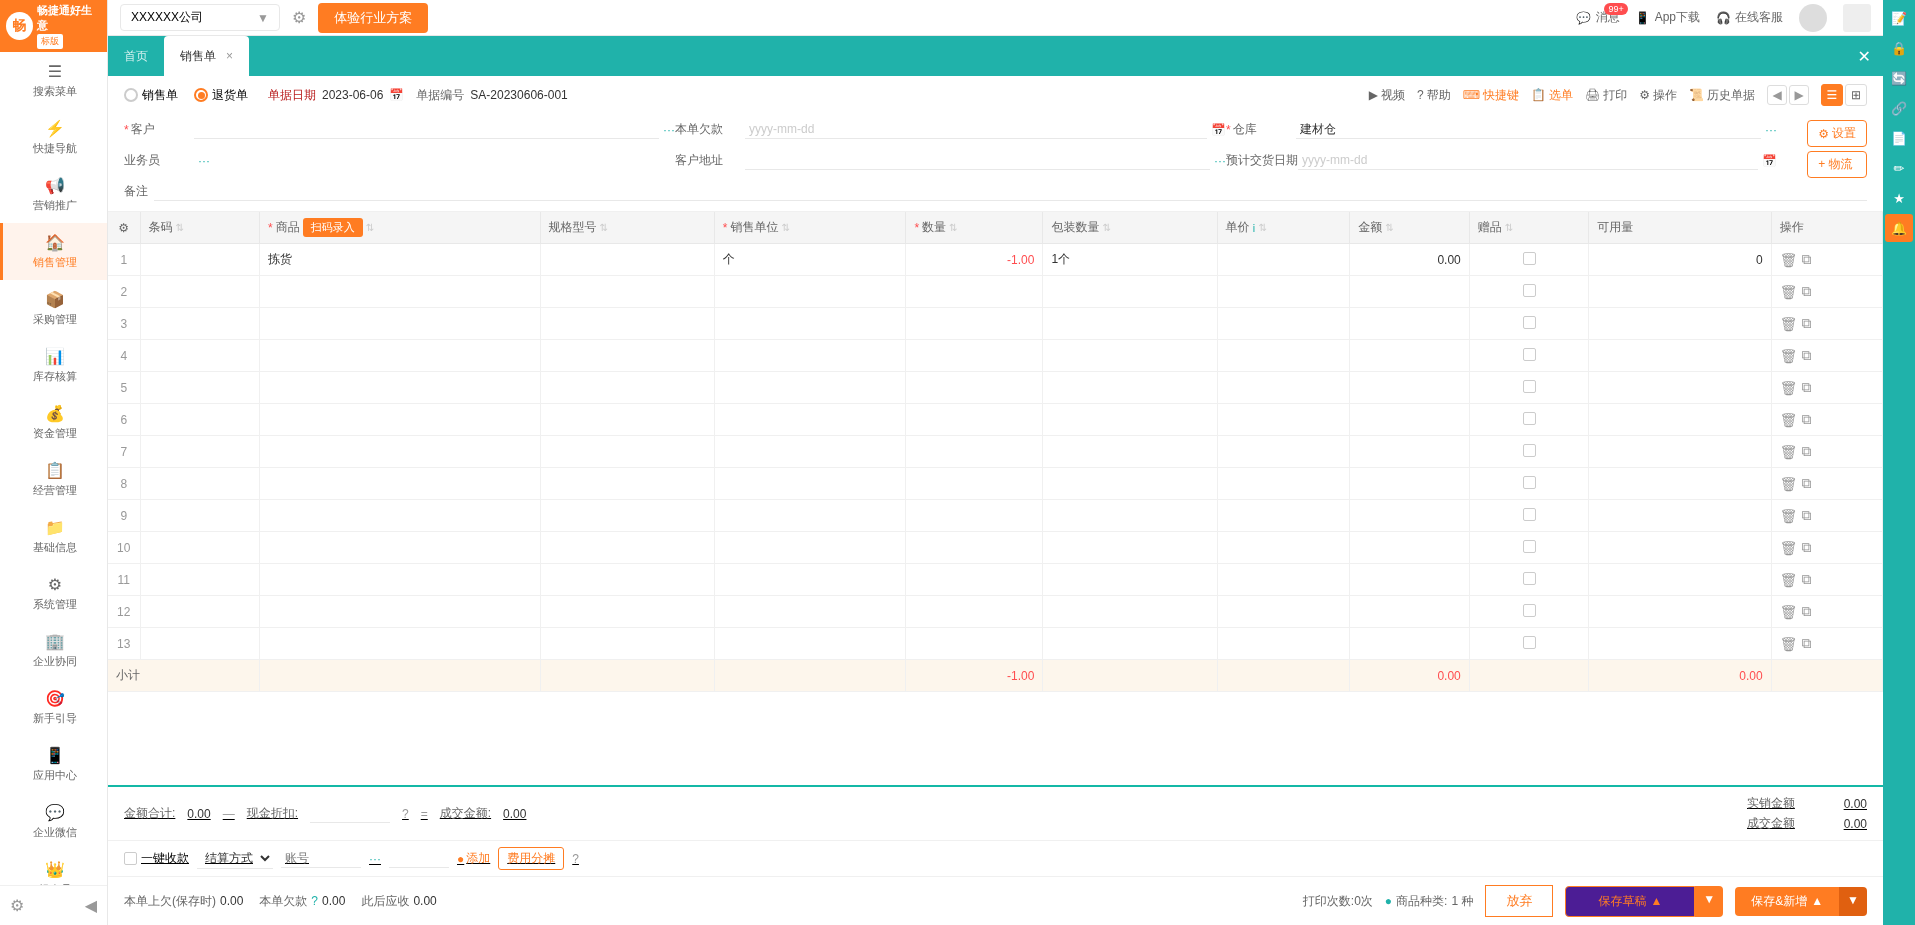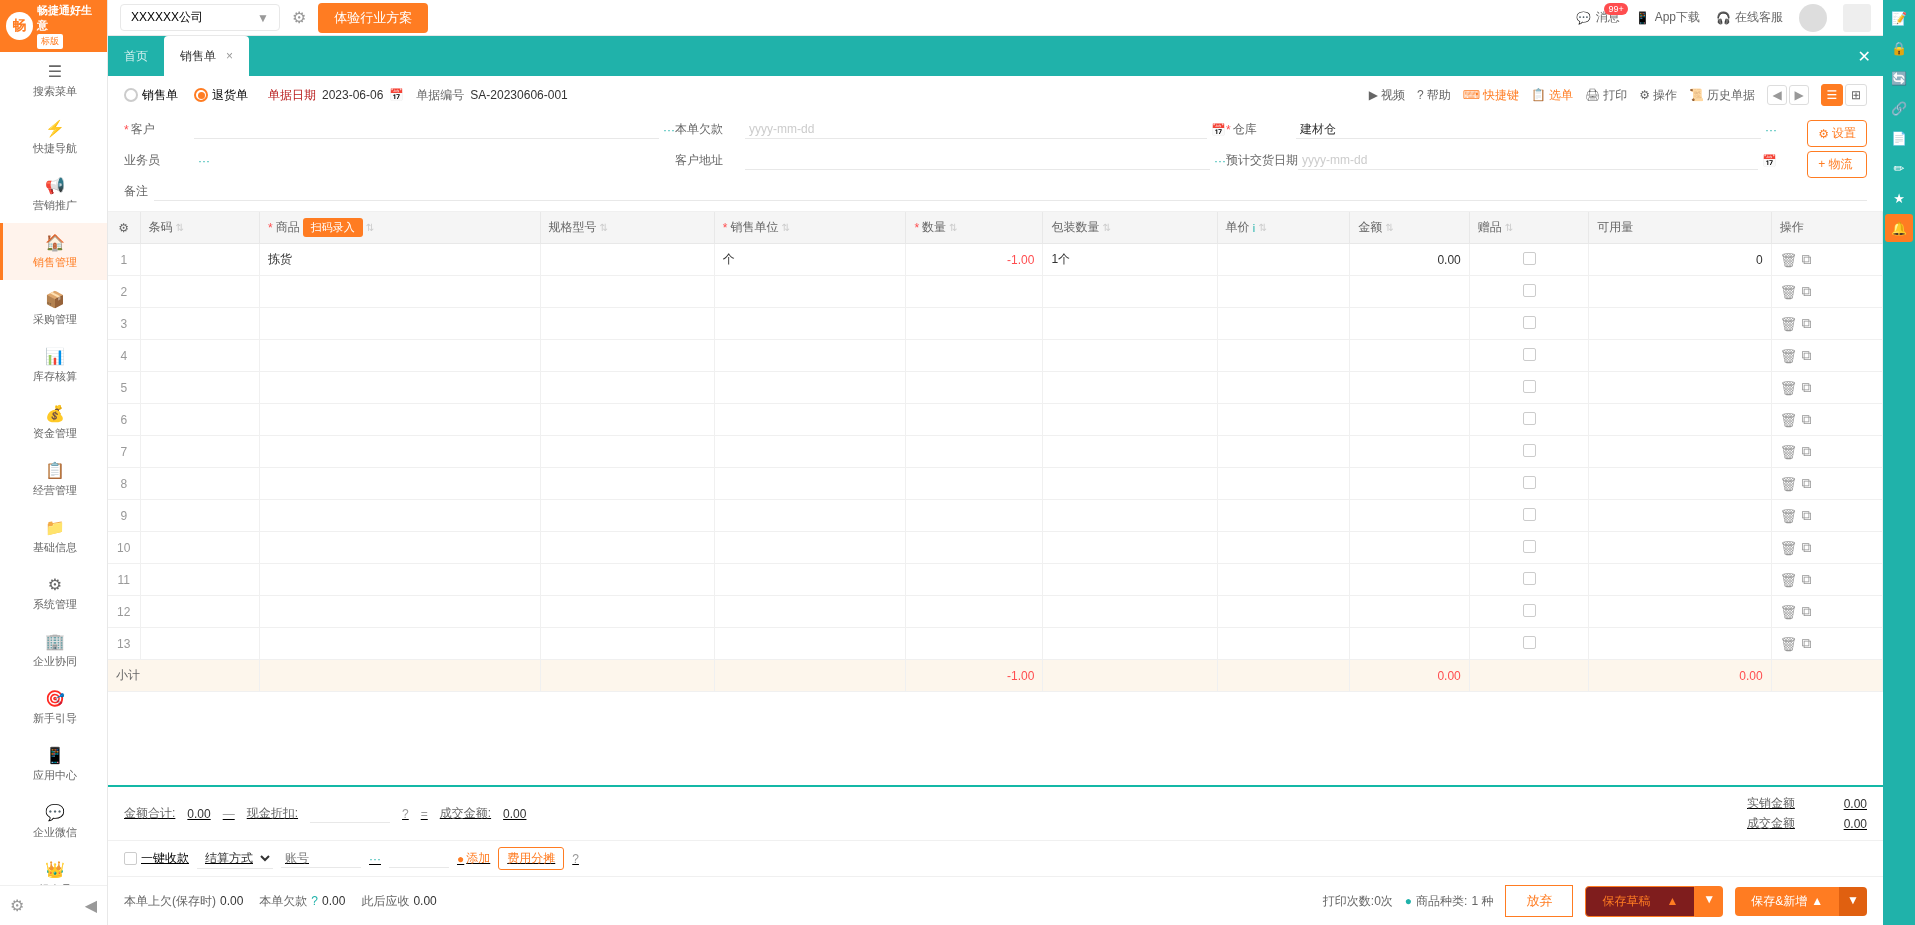--- a/index.html
+++ b/index.html
@@ -79,21 +79,21 @@
     .footer-payment { display: flex; align-items: center; padding: 6px 16px; gap: 8px; }
     .checkbox-item { display: flex; align-items: center; gap: 4px; }
 
     .bottom-bar { display: flex; align-items: center; padding: 8px 16px; background: #fff; border-top: 1px solid #f0f0f0; }
     .bottom-info { display: flex; gap: 16px; color: #666; }
     .bottom-info-item { display: flex; gap: 4px; align-items: center; }
     .bottom-right { margin-left: auto; display: flex; align-items: center; gap: 12px; }
     .print-info { color: #666; }
     .product-type { display: flex; align-items: center; gap: 4px; color: #666; }
     .discard-btn { border: 1px solid #ff7c22; color: #ff7c22; background: #fff; padding: 6px 20px; border-radius: 0; cursor: pointer; font-size: 13px; }
-    .save-draft-btn { background: #7f1d1d; border: 1px solid #ff7c22; color: #ff7c22; padding: 6px 16px; border-radius: 4px 0 0 4px; cursor: pointer; font-size: 13px; display: flex; align-items: center; gap: 16px; }
+    .save-draft-btn { background: #4c1d95; border: 1px solid #ff7c22; color: #ff7c22; padding: 6px 32px; border-radius: 4px 0 0 4px; cursor: pointer; font-size: 13px; display: flex; align-items: center; gap: 4px; }
     .save-draft-arrow { background: #ff7c22; color: #fff; padding: 6px 8px; border-radius: 0 4px 4px 0; cursor: pointer; font-size: 12px; }
     .save-new-btn { background: #ff7c22; color: #fff; padding: 6px 16px; border-radius: 4px 0 0 4px; cursor: pointer; font-size: 13px; border: none; display: flex; align-items: center; gap: 4px; }
     .save-new-arrow { background: #e06010; color: #fff; padding: 6px 8px; border-radius: 0 4px 4px 0; cursor: pointer; font-size: 12px; }
 
     
     .right-panel { width: 32px; background: #20b2aa; display: flex; flex-direction: column; align-items: center; padding: 4px 0; gap: 2px; flex-shrink: 0; }
     .right-panel-item { width: 28px; height: 28px; display: flex; align-items: center; justify-content: center; color: #fff; cursor: pointer; border-radius: 3px; font-size: 13px; }
     .right-panel-item.orange { background: #ff7c22; }
 
     .fee-tag { background: #fff; border: 1px solid #ff7c22; color: #ff7c22; padding: 2px 8px; border-radius: 3px; cursor: pointer; font-size: 12px; }

